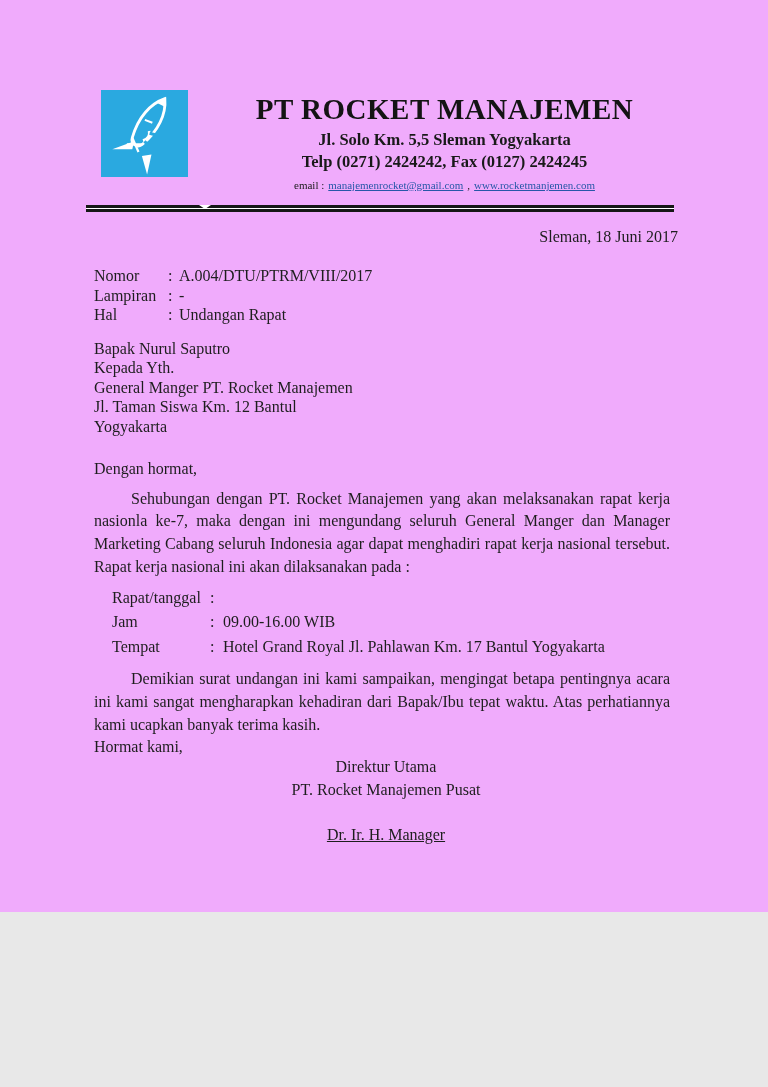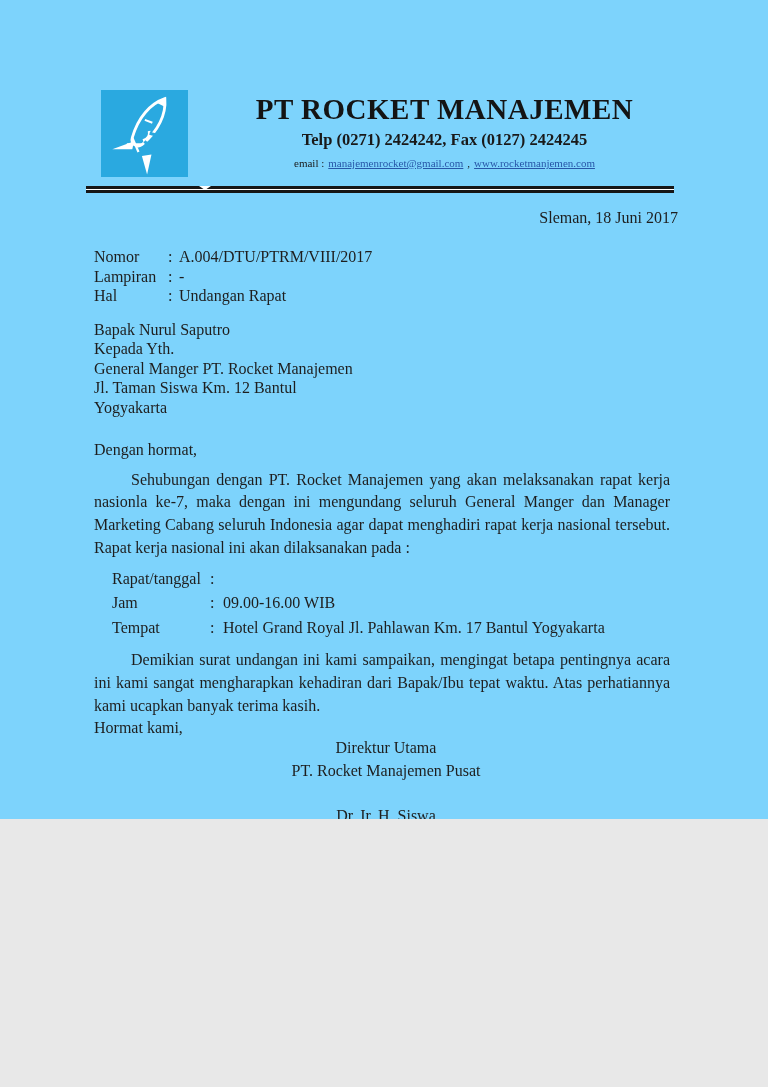--- a/index.html
+++ b/index.html
@@ -1,20 +1,20 @@
 <!DOCTYPE html>
 <html><head>
 <meta charset="utf-8">
 <style>
   html,body{margin:0;padding:0;background:#e8e8e8;}
   .page{
     position:relative;
-    width:768px;height:819px;
+    width:768px;height:912px;
     margin:0 auto;
-    background:#7dd3fc;
+    background:#f0abfc;
     font-family:"Liberation Serif","DejaVu Serif",serif;
     color:#1e1e1e;
     overflow:hidden;
     box-sizing:border-box;
   }
   
   .letterhead{
     display:flex;
     align-items:flex-start;
     padding:90px 84px 0 100px;
@@ -140,20 +140,21 @@
           <path d="M43 61 L58 71 M57 61 L42 71" fill="none" stroke="#ffffff" stroke-width="2.6"></path>
         </g>
 
         <path d="M13 68 L38 59 L36 68 Z" fill="#ffffff"></path>
 
         <path d="M47 76 L53 97 L58 74 Z" fill="#ffffff"></path>
       </svg>
     </div>
     <div class="head-text">
       <div class="company-name">PT ROCKET MANAJEMEN</div>
+      <div class="addr">Jl. Solo Km. 5,5 Sleman Yogyakarta</div>
       <div class="addr">Telp (0271) 2424242, Fax (0127) 2424245</div>
       <div class="email-line">
         <span class="email-label">email :</span><span class="link">manajemenrocket@gmail.com</span><span class="sep">,</span><span class="link">www.rocketmanjemen.com</span>
       </div>
     </div>
   </div>
 
   <div class="divider">
     <div class="divider-gap"></div>
     <div class="divider-notch"></div>
@@ -210,17 +211,17 @@
       </div>
     </div>
 
     <p class="para">Demikian surat undangan ini kami sampaikan, mengingat betapa pentingnya acara ini kami sangat mengharapkan kehadiran dari Bapak/Ibu tepat waktu. Atas perhatiannya kami ucapkan banyak terima kasih.</p>
 
     <div class="closing-salutation">Hormat kami,</div>
 
     <div class="sig-block">
       <div>Direktur Utama</div>
       <div>PT. Rocket Manajemen Pusat</div>
-      <span class="sig-name">Dr. Ir. H. Siswa</span>
+      <span class="sig-name">Dr. Ir. H. Manager</span>
     </div>
 
   </div>
 </div>
 
 </body></html>

